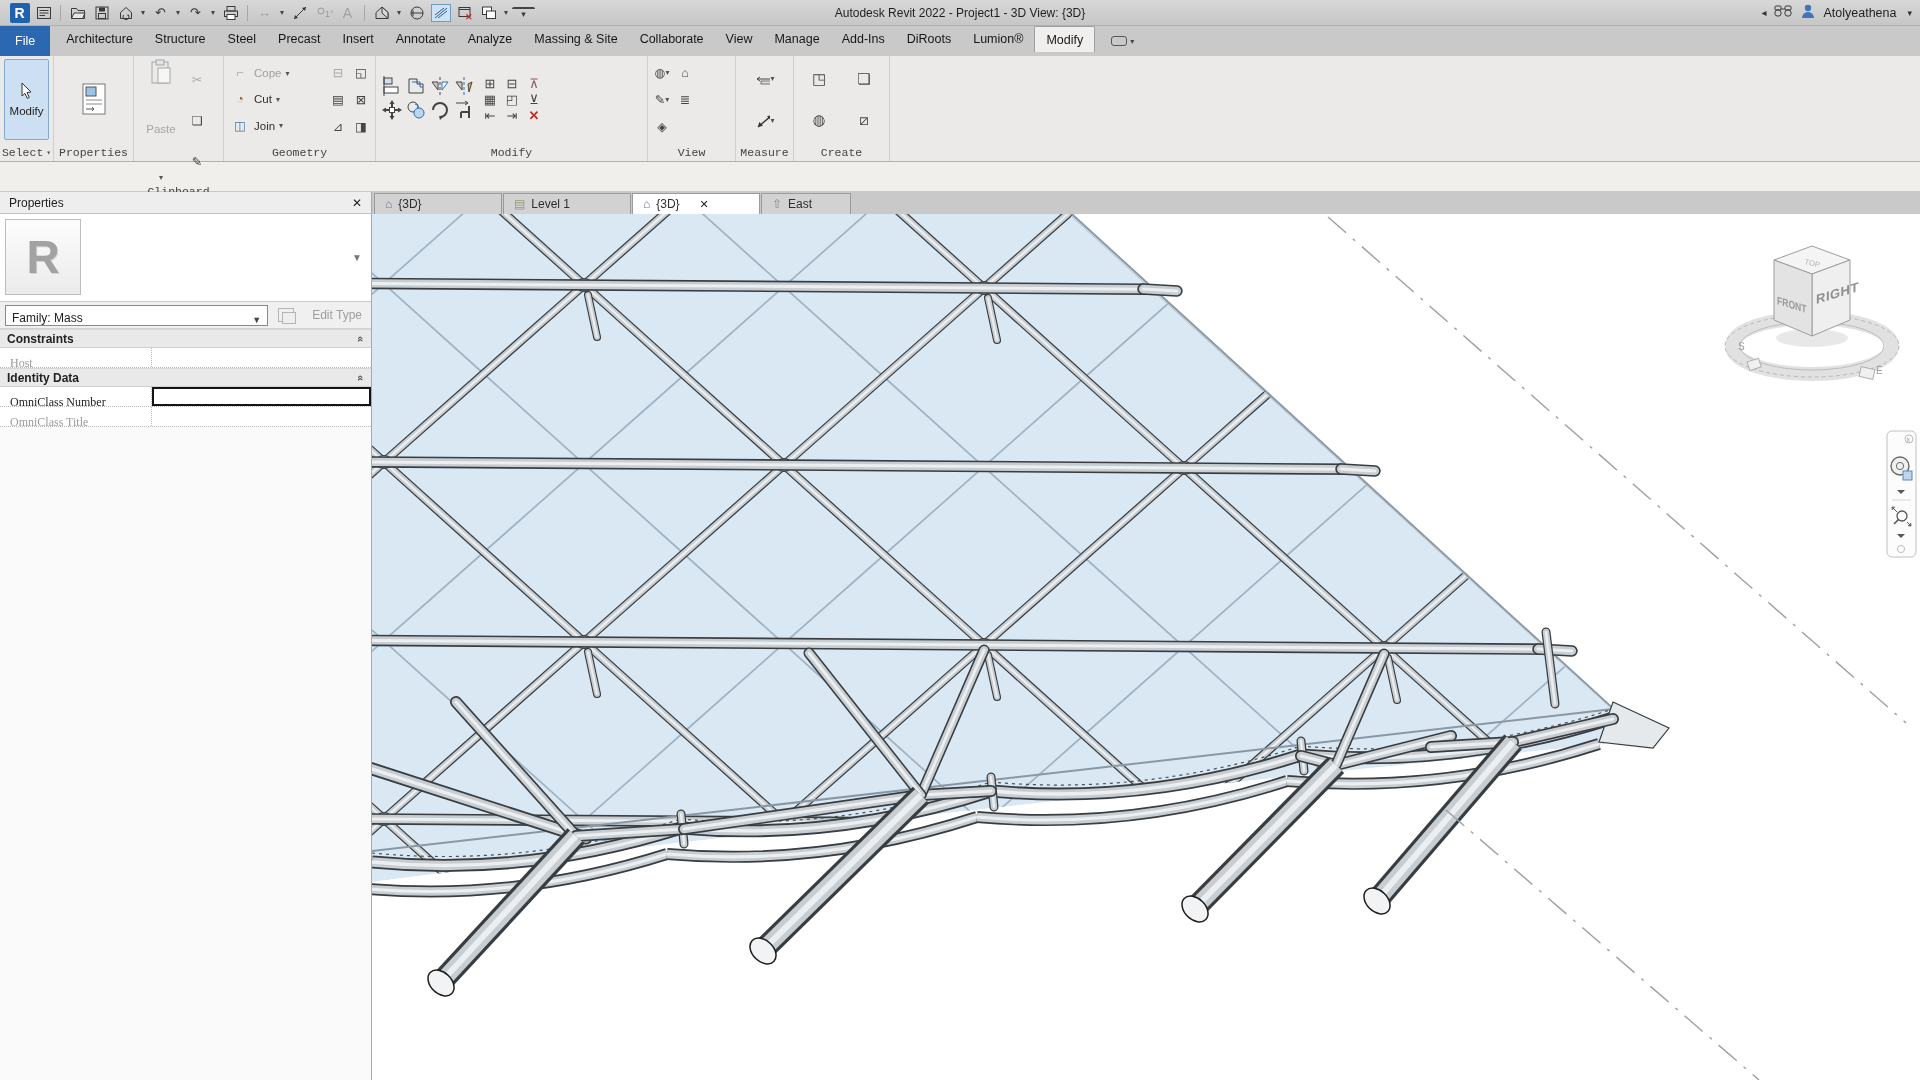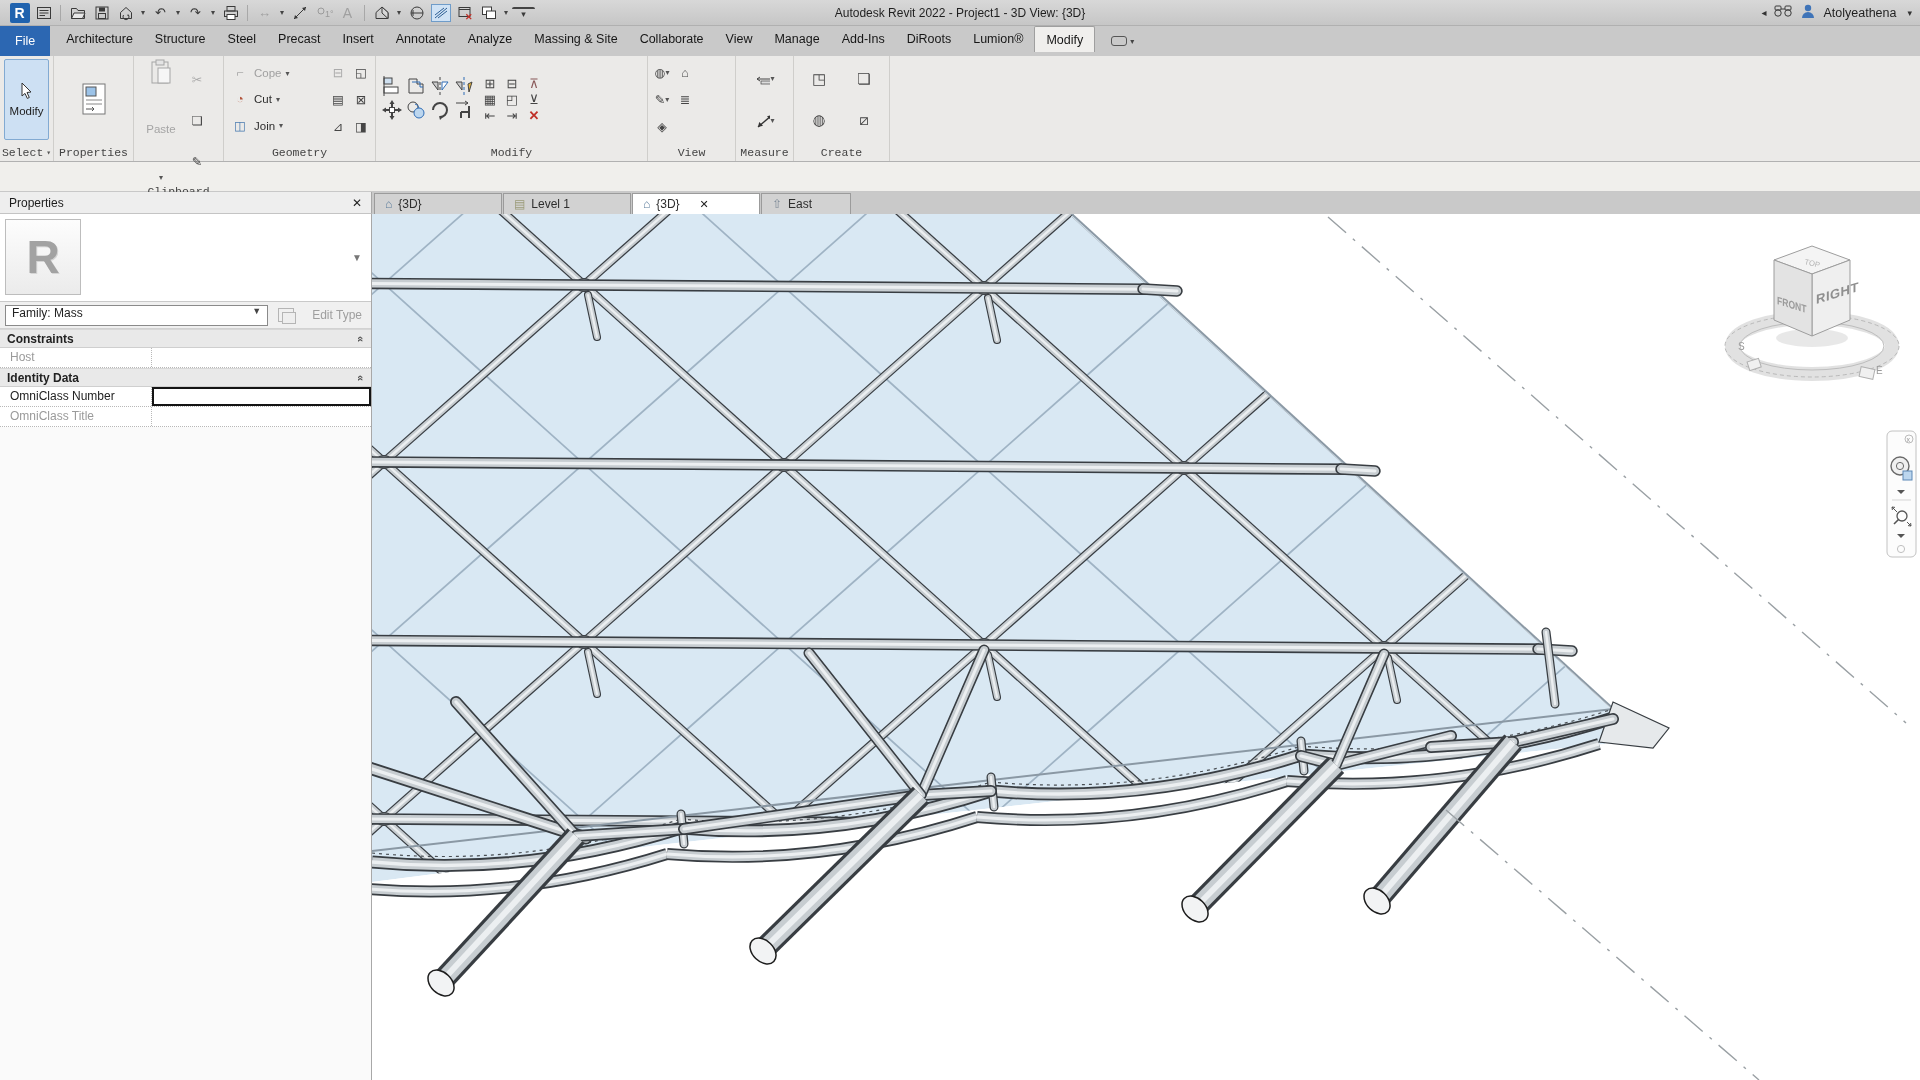--- a/index.html
+++ b/index.html
@@ -86,33 +86,33 @@
     position:relative; display:flex; }
   .thumb { width:76px; height:76px; margin:5px; border:1px solid #bdbdbd;
     background:linear-gradient(#fdfdfd,#ebebeb); display:flex; align-items:center;
     justify-content:center; }
   .thumb span { font-size:46px; font-weight:bold; color:#a2a2a2;
     text-shadow:1px 1px 0 #d5d5d5; }
   .ts-chev { position:absolute; right:9px; top:38px; color:#777; font-size:10px; }
   .family-row { height:27px; display:flex; align-items:center; padding:2px 5px; gap:6px;
     background:#f0f0f0; border-bottom:1px solid #d2d2d2; }
   .family-select { flex:1; height:21px; border:1px solid #8a8a8a; background:#fff;
-    display:flex; align-items:flex-start; justify-content:space-between; padding:0 6px; }
+    display:flex; align-items:flex-end; justify-content:space-between; padding:0 6px; }
   .fs-chev { font-size:9px; color:#444; }
   .edit-type { display:flex; align-items:center; gap:18px; color:#9e9e9e; padding:0 4px; }
   .et-icon { width:16px; height:14px; border:1px solid #b5b5b5; position:relative; }
   .et-icon::after { content:""; position:absolute; left:3px; top:3px; width:12px; height:10px;
     border:1px solid #b5b5b5; background:#eee; }
   .grp { height:19px; background:#e9e9e9; border-top:1px solid #d7d7d7;
     border-bottom:1px solid #cfcfcf; display:flex; align-items:center; padding:0 7px;
     font-weight:bold; }
   .chev2 { margin-left:auto; display:inline-block; transform:rotate(90deg);
     color:#555; font-size:11px; }
   .prow { height:20px; display:flex; border-bottom:1px dotted #b8b8b8; background:#fff; }
-  .plabel { width:152px; padding:2px 4px 0 10px; border-right:1px dotted #b8b8b8; }
+  .plabel { width:152px; padding:8px 4px 0 10px; border-right:1px dotted #b8b8b8;font-family:Liberation Serif, serif; }
   .plabel.dis { color:#9a9a9a; }
   .pval { flex:1; position:relative; }
   .omni-input { position:absolute; inset:0; border:2px solid #141414; background:#fff;
     font:inherit; padding:0 3px; outline:none; }
 
   
   .canvas { position:absolute; top:214px; left:372px; right:0; bottom:0;
     background:#fff; overflow:hidden; }
   .viewcube { position:absolute; top:8px; right:14px; width:182px; height:176px; }
   .navbar { position:absolute; top:216px; right:3px; width:31px; height:128px; }

